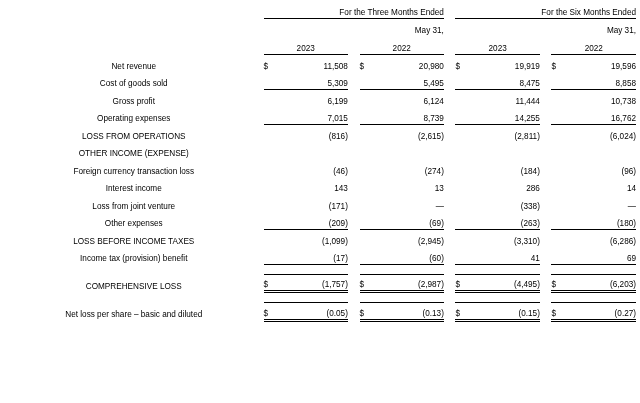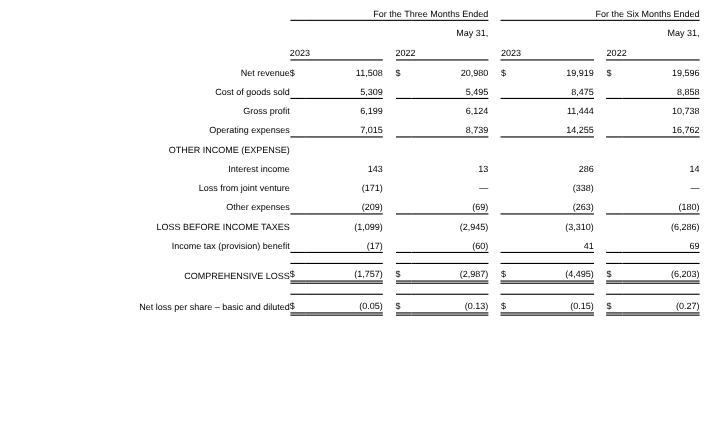--- a/index.html
+++ b/index.html
@@ -38,37 +38,37 @@
   
   col.c-label   { width: 246px; }
   col.c-cur     { width: 14px; }
   col.c-num     { width: 66px; }
   col.c-gap     { width: 11px; }
 
   .row-h { height: 18px; }
   .row   { height: 17.5px; }
 
   td.label {
-    text-align: right;
+    text-align: center;
     padding-left: 2px;
   }
   td.num {
     text-align: right;
     padding-right: 4px;
   }
   td.cur {
     text-align: left;
     padding-left: 2px;
   }
   .hdr-group {
     text-align: right;
     font-size: 8.2px;
   }
   .hdr-year {
-    text-align: left;
+    text-align: center;
     font-size: 8.2px;
     margin-top: 20px;
   }
   .bt  { border-top: 1px solid #000; }
   .bb  { border-bottom: 1px solid #000; }
   .double-b {
     border-bottom: 3px double #000;
   }
   .spacer-row td { height: 9px; }
 </style>
@@ -170,32 +170,60 @@
           <td class="cur bb"></td>
           <td class="num bb">8,739</td>
           <td></td>
           <td class="cur bb"></td>
           <td class="num bb">14,255</td>
           <td></td>
           <td class="cur bb"></td>
           <td class="num bb">16,762</td>
         </tr>
         <tr class="row">
+          <td class="label">LOSS FROM OPERATIONS</td>
+          <td class="cur"></td>
+          <td class="num">(816)</td>
+          <td></td>
+          <td class="cur"></td>
+          <td class="num">(2,615)</td>
+          <td></td>
+          <td class="cur"></td>
+          <td class="num">(2,811)</td>
+          <td></td>
+          <td class="cur"></td>
+          <td class="num">(6,024)</td>
+        </tr>
+        <tr class="row">
           <td class="label">OTHER INCOME (EXPENSE)</td>
           <td class="cur"></td>
           <td class="num"></td>
           <td></td>
           <td class="cur"></td>
           <td class="num"></td>
           <td></td>
           <td class="cur"></td>
           <td class="num"></td>
           <td></td>
           <td class="cur"></td>
           <td class="num"></td>
+        </tr>
+        <tr class="row">
+          <td class="label">Foreign currency transaction loss</td>
+          <td class="cur"></td>
+          <td class="num">(46)</td>
+          <td></td>
+          <td class="cur"></td>
+          <td class="num">(274)</td>
+          <td></td>
+          <td class="cur"></td>
+          <td class="num">(184)</td>
+          <td></td>
+          <td class="cur"></td>
+          <td class="num">(96)</td>
         </tr>
         <tr class="row">
           <td class="label">Interest income</td>
           <td class="cur"></td>
           <td class="num">143</td>
           <td></td>
           <td class="cur"></td>
           <td class="num">13</td>
           <td></td>
           <td class="cur"></td>

